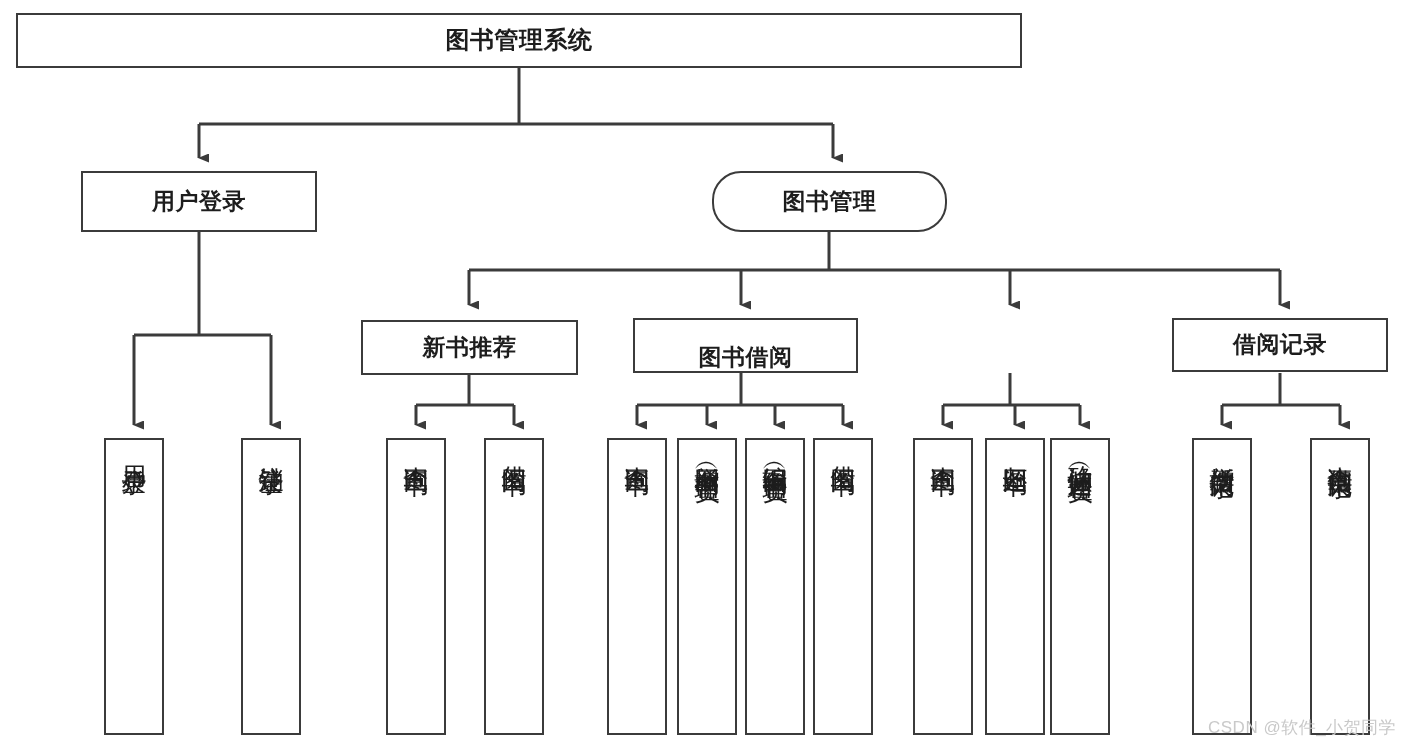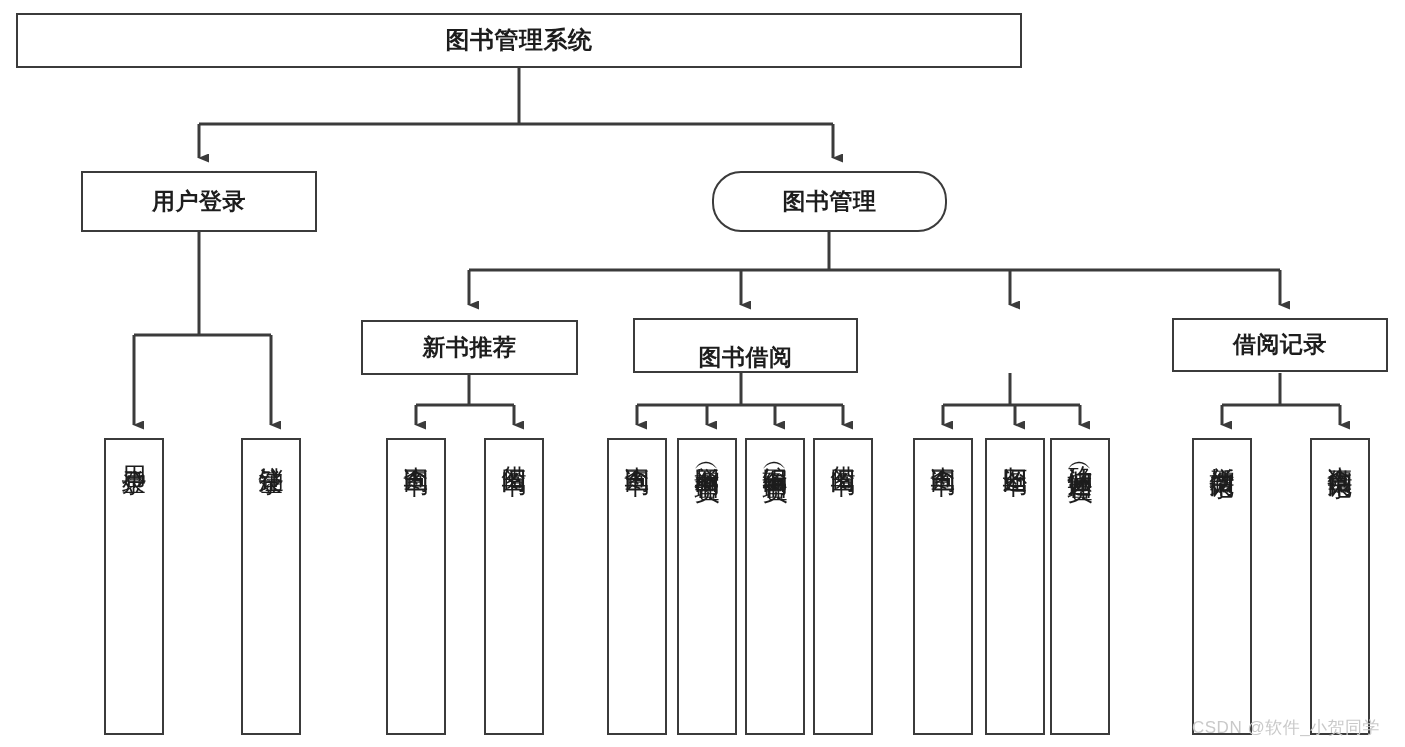--- a/index.html
+++ b/index.html
@@ -175,15 +175,15 @@
   <div class="node vert" style="left:1050px;top:438px;width:60px;height:297px;">
     <span class="label">确认归还（管理员）</span>
   </div>
   <div class="node vert" style="left:1192px;top:438px;width:60px;height:297px;">
     <span class="label">新增借阅记录</span>
   </div>
   <div class="node vert" style="left:1310px;top:438px;width:60px;height:297px;">
     <span class="label">查询借阅记录</span>
   </div>
 
-  <div class="watermark" style="left:1192px;top:716px;">CSDN @软件_小贺同学</div>
+  <div class="watermark" style="left:1192px;top:716px;padding-left:16px;">CSDN @软件_小贺同学</div>
 
 </div>
 
 </body></html>

